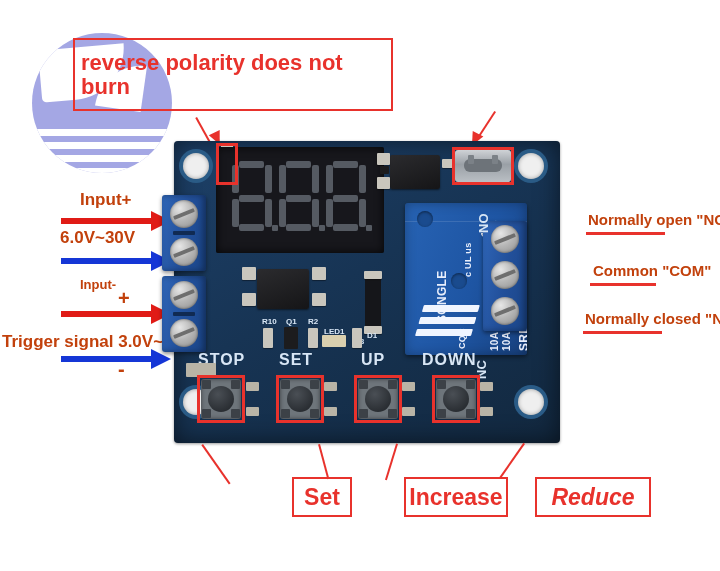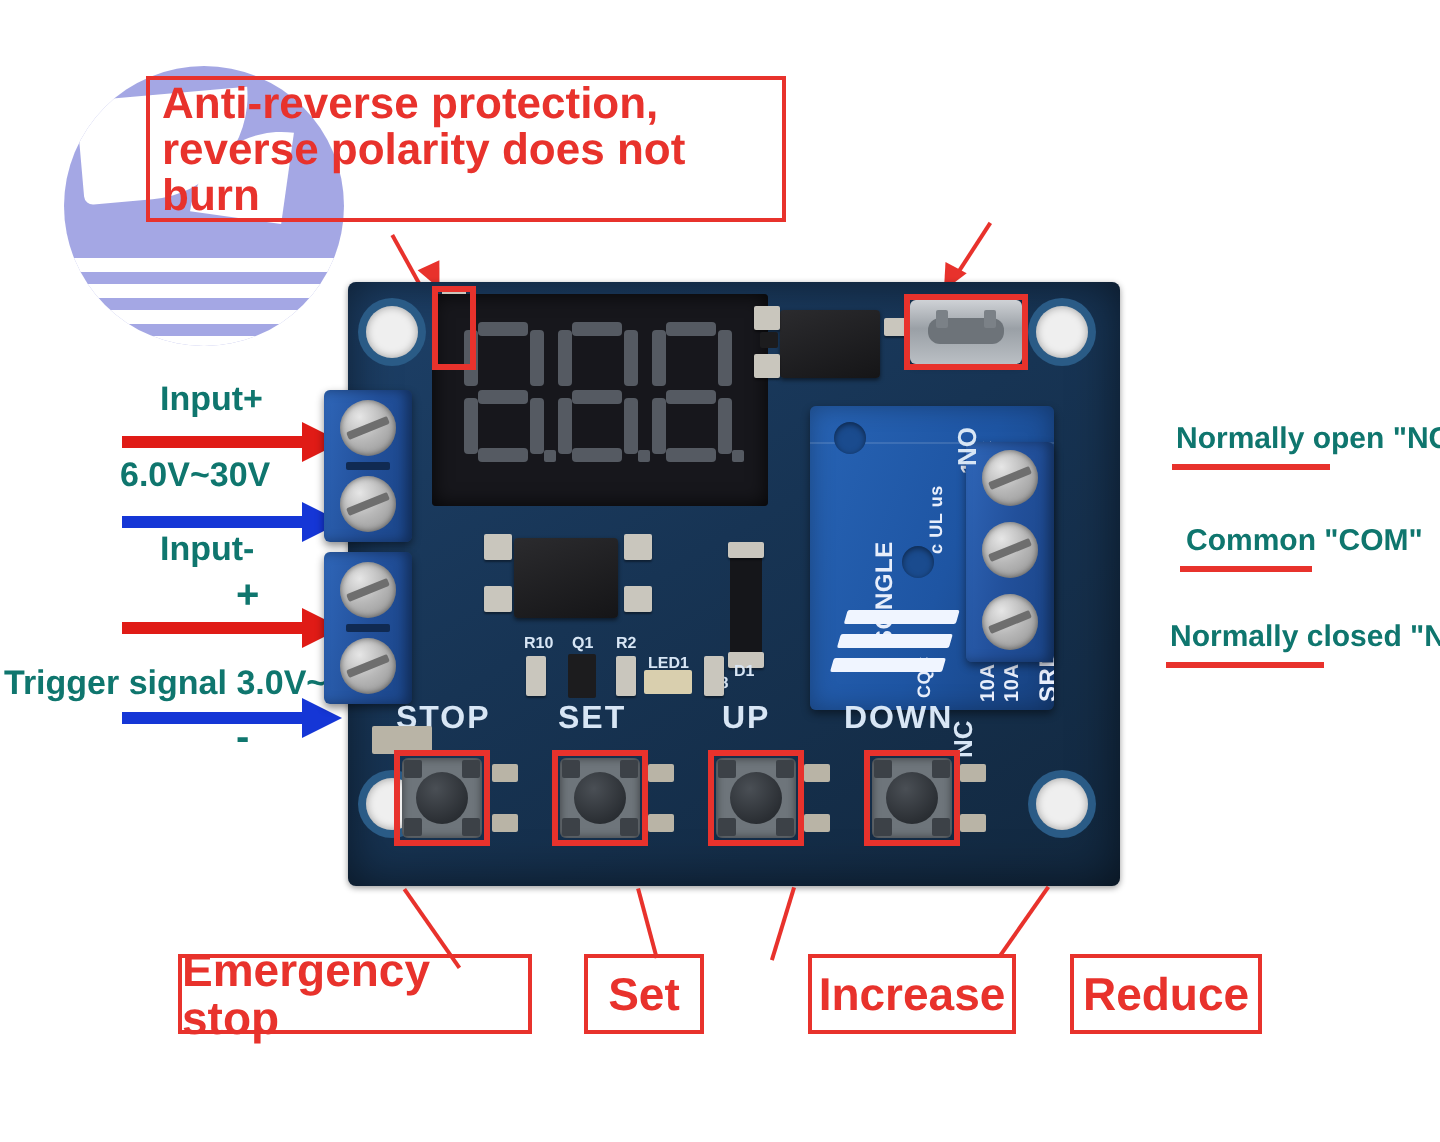--- a/index.html
+++ b/index.html
@@ -41,29 +41,29 @@
     background:rgba(255,255,255,0.0);
   }
   .anno-top-left span{display:block;}
   .anno-usb{left:415px;top:70px;width:297px;height:40px;font-size:22px;}
 
   
   .anno-btn{font-size:23px;}
   .anno-stop{left:89px;top:477px;width:177px;height:40px;}
   .anno-set{left:292px;top:477px;width:60px;height:40px;}
   .anno-inc{left:404px;top:477px;width:104px;height:40px;}
-  .anno-red{left:535px;top:477px;width:96px;height:40px;}
+  .anno-red{left:535px;top:477px;width:116px;height:40px;font-style:italic;}
 
   
   .lbl{position:absolute;font-weight:bold;white-space:nowrap;}
-  .lbl-red{color:#0f766e;}
+  .lbl-red{color:#c2410c;}
 
   .t-inputp{left:80px;top:190px;font-size:17px;}
   .t-630{left:60px;top:228px;font-size:17px;}
-  .t-inputm{left:80px;top:265px;font-size:17px;}
+  .t-inputm{left:80px;top:277px;font-size:13px;}
   .t-plus{left:118px;top:287px;font-size:20px;}
   .t-trig{left:2px;top:332px;font-size:17px;}
   .t-minus{left:118px;top:358px;font-size:20px;}
 
   .t-no{left:588px;top:211px;font-size:15px;}
   .t-com{left:593px;top:262px;font-size:15px;}
   .t-nc{left:585px;top:310px;font-size:15px;}
 
   
   .arrow{position:absolute;height:0;}
@@ -202,21 +202,20 @@
     <div class="wm-bird"></div>
     <div class="wm-bird2"></div>
     <div class="wm-stripe" style="top:96px;"></div>
     <div class="wm-stripe" style="top:109px;"></div>
     <div class="wm-stripe" style="top:122px;"></div>
     <div class="wm-stripe" style="top:135px;"></div>
   </div>
 
   <div class="anno anno-top-left">
     <div style="display:flex;flex-direction:column;justify-content:center;">
-      <span>Anti-reverse protection,</span>
       <span>reverse polarity does not burn</span>
     </div>
   </div>
 
   <div class="leader" style="left:197px;top:117px;width:42px;transform:rotate(61deg);"></div>
   <div class="lhead" style="left:211px;top:132px;border-left:6px solid transparent;border-right:6px solid transparent;border-top:13px solid #e8322c;transform:rotate(-25deg);"></div>
 
   <div class="leader" style="left:496px;top:112px;width:38px;transform:rotate(123deg);"></div>
   <div class="lhead" style="left:469px;top:133px;border-left:6px solid transparent;border-right:6px solid transparent;border-top:13px solid #e8322c;transform:rotate(28deg);"></div>
 
@@ -414,21 +413,20 @@
     <div class="pad" style="left:12px;top:222px;width:30px;height:14px;"></div>
 
     <div class="hl" style="left:42px;top:2px;width:22px;height:42px;"></div>
     <div class="hl" style="left:278px;top:6px;width:62px;height:38px;"></div>
     <div class="hl" style="left:23px;top:234px;width:48px;height:48px;"></div>
     <div class="hl" style="left:102px;top:234px;width:48px;height:48px;"></div>
     <div class="hl" style="left:180px;top:234px;width:48px;height:48px;"></div>
     <div class="hl" style="left:258px;top:234px;width:48px;height:48px;"></div>
   </div>
 
-  <div class="anno anno-btn anno-stop">Emergency stop</div>
   <div class="anno anno-btn anno-set">Set</div>
   <div class="anno anno-btn anno-inc">Increase</div>
   <div class="anno anno-btn anno-red">Reduce</div>
 
   <div class="leader" style="left:203px;top:444px;width:48px;transform:rotate(55deg);"></div>
   <div class="leader" style="left:320px;top:444px;width:36px;transform:rotate(75deg);"></div>
   <div class="leader" style="left:398px;top:444px;width:38px;transform:rotate(107deg);"></div>
   <div class="leader" style="left:525px;top:444px;width:42px;transform:rotate(125deg);"></div>
 
 </div>

